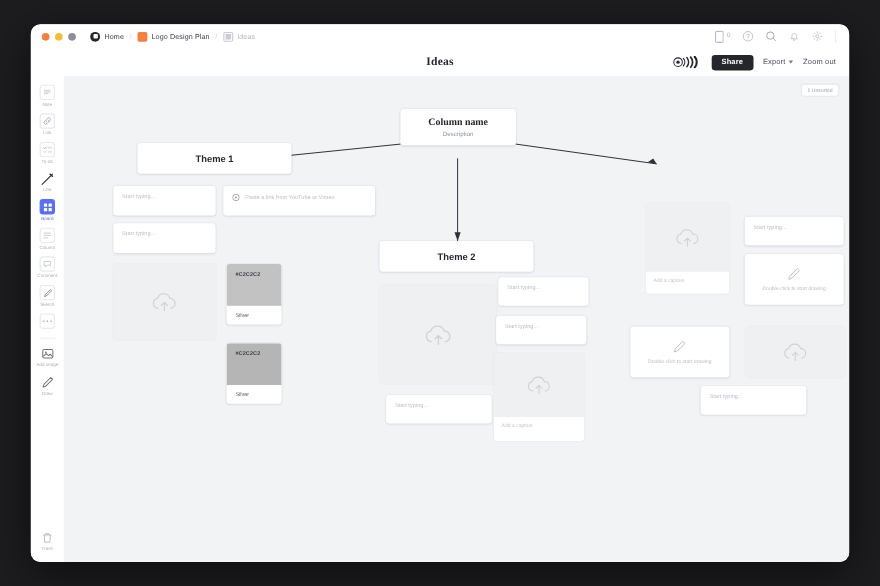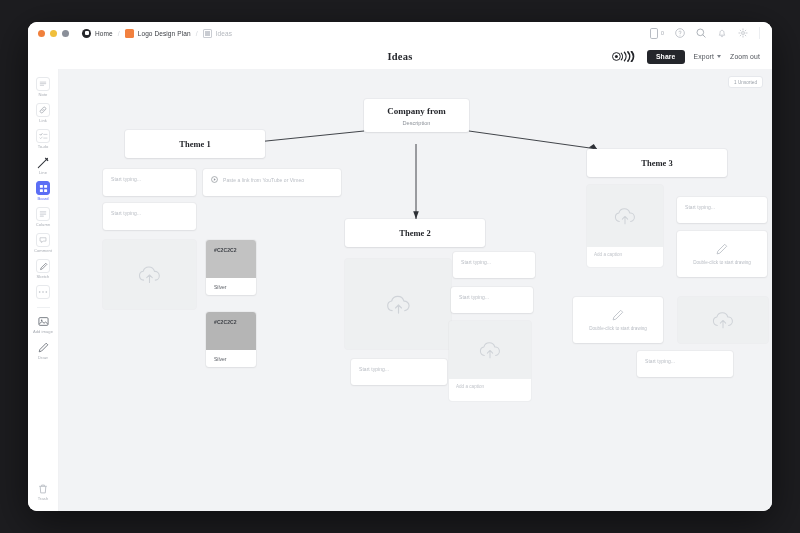--- a/index.html
+++ b/index.html
@@ -123,21 +123,21 @@
     box-shadow:0 1px 2px rgba(30,35,45,.07), 0 0 0 1px rgba(30,35,45,.035);
     z-index:3;
   }
   .node-company{
     display:flex;flex-direction:column;align-items:center;justify-content:center;gap:4px;
   }
   .company-name{ font-family:"Liberation Serif",serif; font-size:9px; font-weight:700; color:#24262b;}
   .company-desc{ font-size:5.6px; color:#8d9299; }
   .node-theme{
     display:flex;align-items:center;justify-content:center;
-    font-family:Liberation Serif, serif; font-size:8.5px; font-weight:700; color:#24262b;
+    font-family:Liberation Sans, sans-serif; font-size:8.5px; font-weight:700; color:#24262b;
   }
 
   .card{ position:absolute; border-radius:3px; z-index:3; }
   .card-white{
     background:#fff;
     box-shadow:0 1px 2px rgba(30,35,45,.06), 0 0 0 1px rgba(30,35,45,.03);
   }
   .card-ghost{
     background:#eef0f1;
     box-shadow:0 0 0 1px rgba(30,35,45,.025);
@@ -380,29 +380,28 @@
         <path d="M178 75 l8.2 -1.2 l-5.2 -3.2 Z" fill="#2d3036"></path>
 
         <path d="M357 75 L357 150" stroke="#2d3036" stroke-width="0.9" fill="none"></path>
         <path d="M357 150 l-2.8 -7.8 l5.6 0 Z" fill="#2d3036"></path>
 
         <path d="M410 62 L538 80" stroke="#2d3036" stroke-width="0.9" fill="none"></path>
         <path d="M538 80 l-8.2 -1.6 l5.0 -3.4 Z" fill="#2d3036"></path>
       </svg>
 
       <div class="node node-company" style="left:305px; top:30px; width:105px; height:33px;">
-        <div class="company-name">Company from</div>
+        <div class="company-name">Column name</div>
         <div class="company-desc">Description</div>
       </div>
 
       <div class="node node-theme" style="left:66px; top:61px; width:140px; height:28px;">Theme 1</div>
 
       <div class="node node-theme" style="left:286px; top:150px; width:140px; height:28px;text-align:right;">Theme 2</div>
 
-      <div class="node node-theme" style="left:528px; top:80px; width:140px; height:28px;">Theme 3</div>
 
       <div class="card card-white" style="left:44px; top:100px; width:93px; height:27px;">
         <div class="ph">Start typing...</div>
       </div>
 
       <div class="card card-white" style="left:144px; top:100px; width:138px; height:27px;">
         <div class="ph-row">
           <svg width="7" height="7" viewBox="0 0 10 10" fill="none">
             <circle cx="5" cy="5" r="4.2" stroke="#8b9097" stroke-width="1"></circle>
             <path d="M4.1 3.3 6.8 5 4.1 6.7Z" fill="#8b9097"></path>

